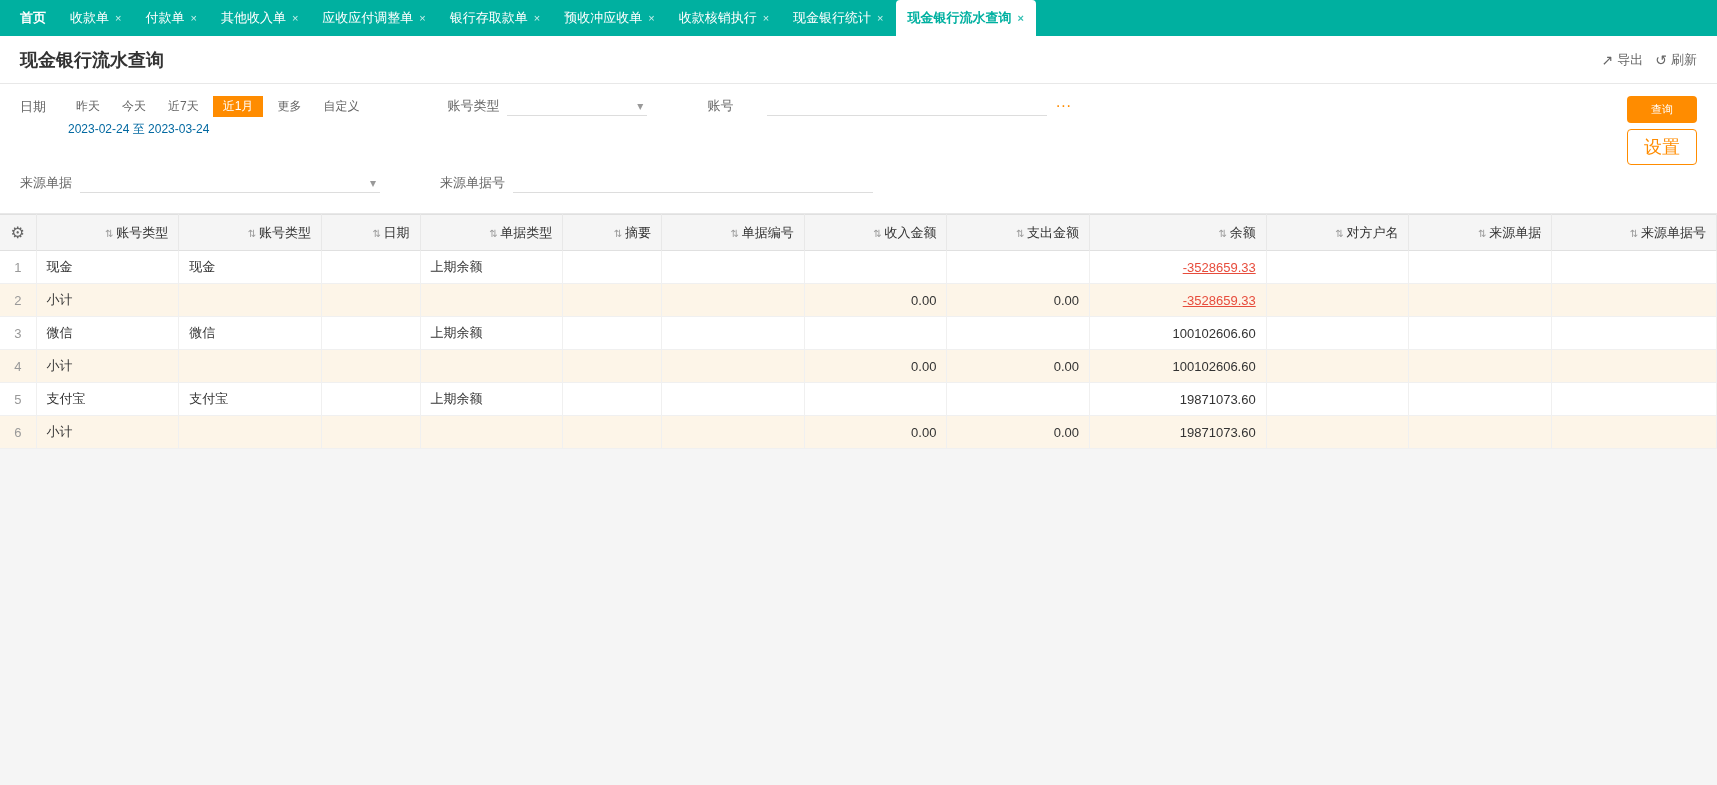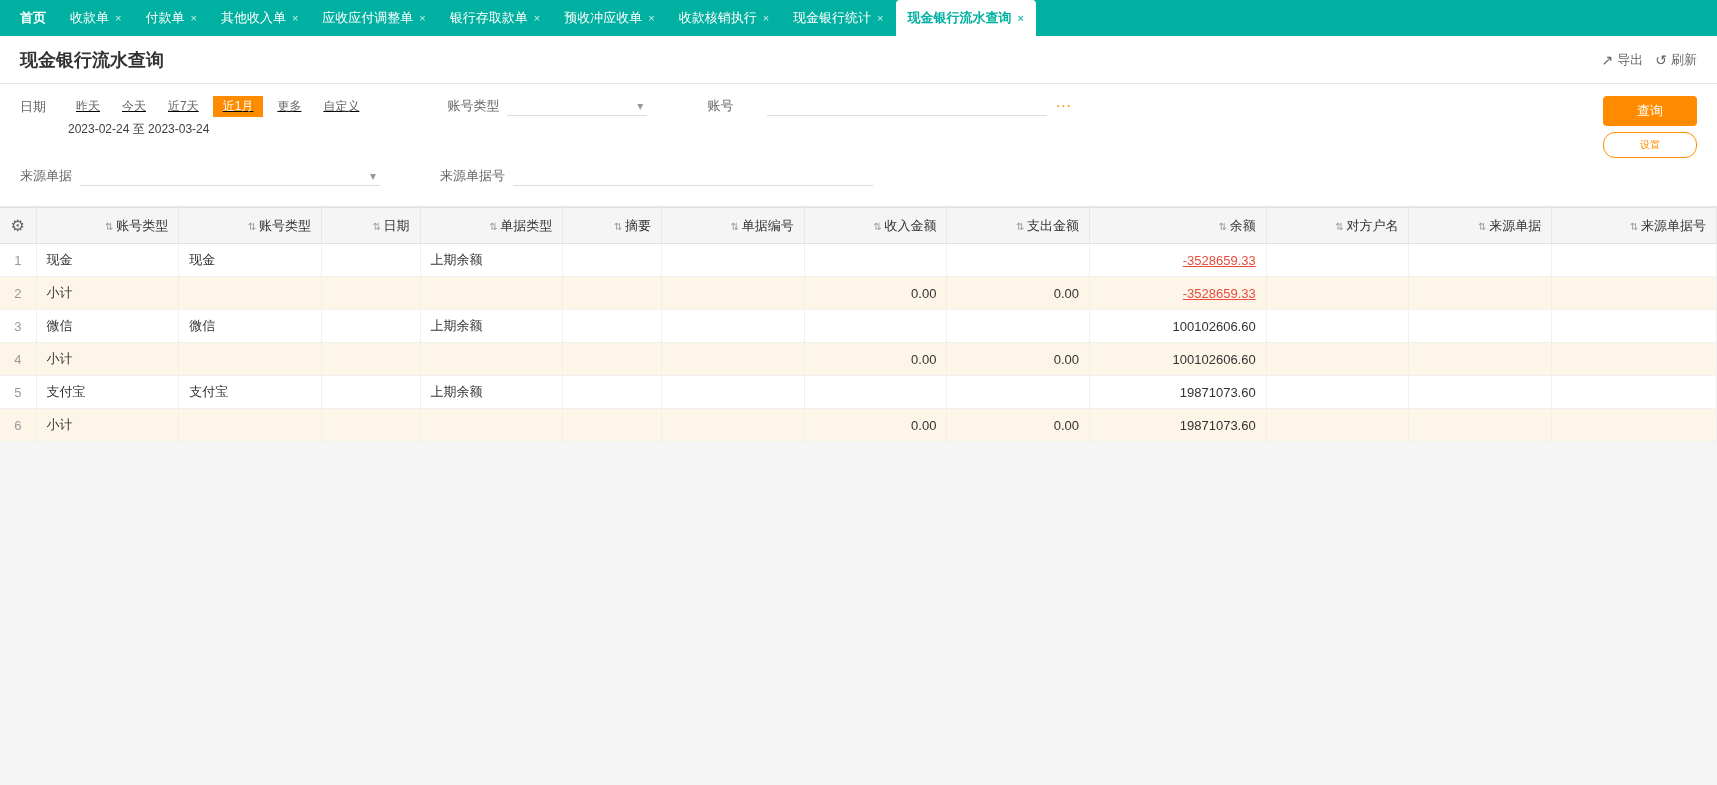--- a/index.html
+++ b/index.html
@@ -73,37 +73,36 @@
     }
     .filter-label {
       color: #666;
       white-space: nowrap;
       min-width: 40px;
     }
     .date-options {
       display: flex;
       gap: 6px;
       align-items: flex-end;
-      text-decoration: underline;
     }
     .date-btn {
       padding: 2px 8px;
       border-radius: 3px;
       cursor: pointer;
       color: #666;
       font-size: 12px;
     }
     .date-btn.active {
       background: #ff8c00;
       color: #fff;
       border-radius: 0;
       padding: 2px 10px;
     }
     .date-range {
-      color: #404040;
+      color: #0369a1;
       font-size: 12px;
       margin-left: 4px;
     }
     .filter-select {
       border: none;
       border-bottom: 1px solid #ddd;
       padding: 2px 24px 2px 4px;
       min-width: 140px;
       appearance: none;
       cursor: pointer;
@@ -144,33 +143,33 @@
     }
     .dots-btn {
       color: #ff8c00;
       cursor: pointer;
       font-size: 16px;
     }
     .query-btn {
       background: #ff8c00;
       color: #fff;
       border: none;
-      padding: 6px 34px;
+      padding: 6px 20px;
       border-radius: 4px;
       cursor: pointer;
-      font-size: 13px;
+      font-size: 11px;
     }
     .settings-btn {
       border: 1px solid #ff8c00;
       color: #ff8c00;
       background: #fff;
       padding: 5px 16px;
-      border-radius: 12px;
-      cursor: pointer;
-      font-size: 10px;
+      border-radius: 4px;
+      cursor: pointer;
+      font-size: 18px;
     }
     .collapse-bar {
       text-align: center;
       color: #00b0a0;
       cursor: pointer;
       padding: 4px;
       font-size: 12px;
     }
 
     

